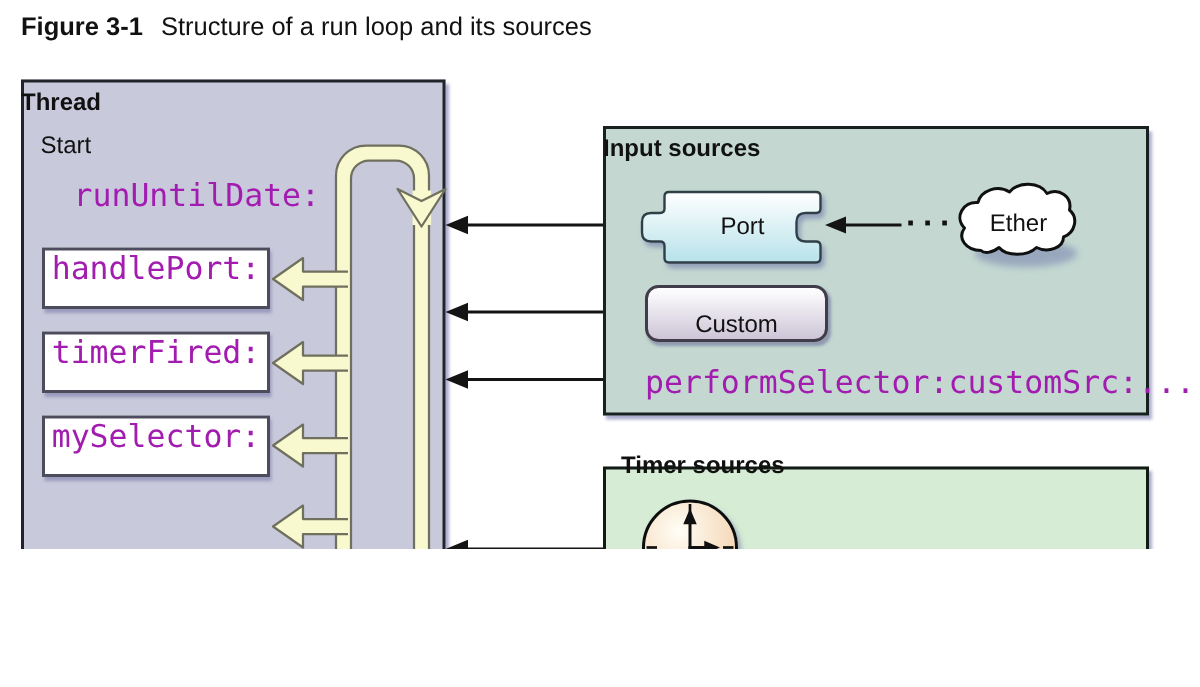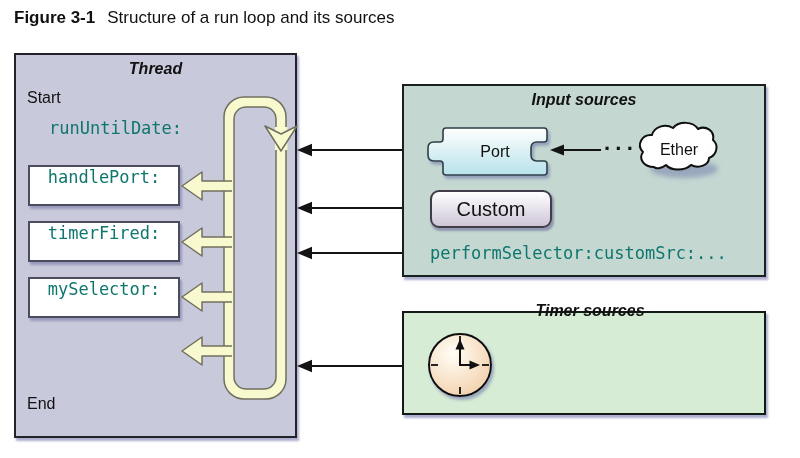--- a/index.html
+++ b/index.html
@@ -1,51 +1,51 @@
 <!DOCTYPE html>
 <html style="--c-thread_bg: #c9c9dc; --c-input_bg: #c4d8d1; --c-timer_bg: #d6ecd4; --c-loop_fill: #f9f9cf; --c-loop_stroke: #70705f; --c-ink: #111111;"><head>
 <meta charset="utf-8">
 <style>
   html,body{margin:0;padding:0;background:#ffffff;}
   #stage{
-    position:relative;width:800px;height:458px;background:#ffffff;
+    position:relative;width:800px;height:366px;background:#ffffff;
     font-family:"Liberation Sans", sans-serif;color:#111;overflow:hidden;
   }
   .abs{position:absolute;box-sizing:border-box;}
   
   #caption{left:14px;top:8px;font-size:17px;white-space:nowrap;}
   #caption .flabel{font-weight:bold;}
   #caption .ftext{margin-left:12px;}
   
   .panel{border:2px solid #23232b;box-shadow:2px 3px 2px rgba(104,108,168,0.55);z-index:1;}
   #thread-panel{left:14px;top:53px;width:283px;height:385px;background:var(--c-thread_bg,#c9c9dc);}
   #input-panel{left:402px;top:84px;width:364px;height:193px;background:var(--c-input_bg,#c4d8d1);border-color:#18211f;}
   #timer-panel{left:402px;top:311px;width:364px;height:104px;background:var(--c-timer_bg,#d6ecd4);border-color:#121a16;}
-  .panel-title{z-index:2;font-weight:bold;font-size:16px;text-align:center;font-style:italic;}
+  .panel-title{z-index:2;font-weight:bold;font-size:16px;text-align:left;}
   #thread-title{left:14px;top:60px;width:283px;}
   #input-title{left:402px;top:91px;width:364px;}
   #timer-title{left:402px;top:302px;width:364px;padding-left:12px;}
   .small-label{z-index:2;font-size:16px;}
   #start-label{left:27px;top:89px;}
   #end-label{left:27px;top:395px;}
-  .mono{font-family:"DejaVu Sans Mono", monospace;font-size:17px;color:#0f766e;}
+  .mono{font-family:"DejaVu Sans Mono", monospace;font-size:21px;color:#a21caf;}
   #run-until{left:49px;top:118px;z-index:2;white-space:nowrap;}
   #perform-selector{left:430px;top:243px;z-index:2;white-space:nowrap;}
   .handler-box{
     left:28px;width:152px;height:41px;z-index:2;background:#ffffff;
     border:2px solid #4c4c5c;box-shadow:1.5px 2.5px 2px rgba(98,98,152,0.45);
     display:flex;align-items:flex-start;justify-content:center;
   }
   #hbox-0{top:165px;} #hbox-1{top:221px;} #hbox-2{top:277px;} #hbox-3{top:331px;}
   #custom-box{
     left:430px;top:190px;width:122px;height:38px;z-index:2;
     background:linear-gradient(#ffffff,#cdc5d7);
     border:2px solid #413c49;border-radius:9px;
     box-shadow:1.5px 2.5px 2px rgba(92,92,144,0.5);
-    display:flex;align-items:center;justify-content:center;font-size:20px;
+    display:flex;align-items:flex-end;justify-content:center;font-size:16px;
   }
   #diagram-svg{left:0;top:0;width:800px;height:458px;z-index:4;pointer-events:none;}
   .over-svg{z-index:6;display:flex;align-items:center;justify-content:center;font-size:16px;}
   #port-label{left:443px;top:128px;width:104px;height:47px;}
   #ether-label{left:645px;top:129px;width:68px;height:42px;}
   #dots{left:602px;top:136px;width:38px;height:26px;font-size:22px;font-weight:bold;letter-spacing:4px;justify-content:center;}
 </style>
 </head>
 <body>
 

